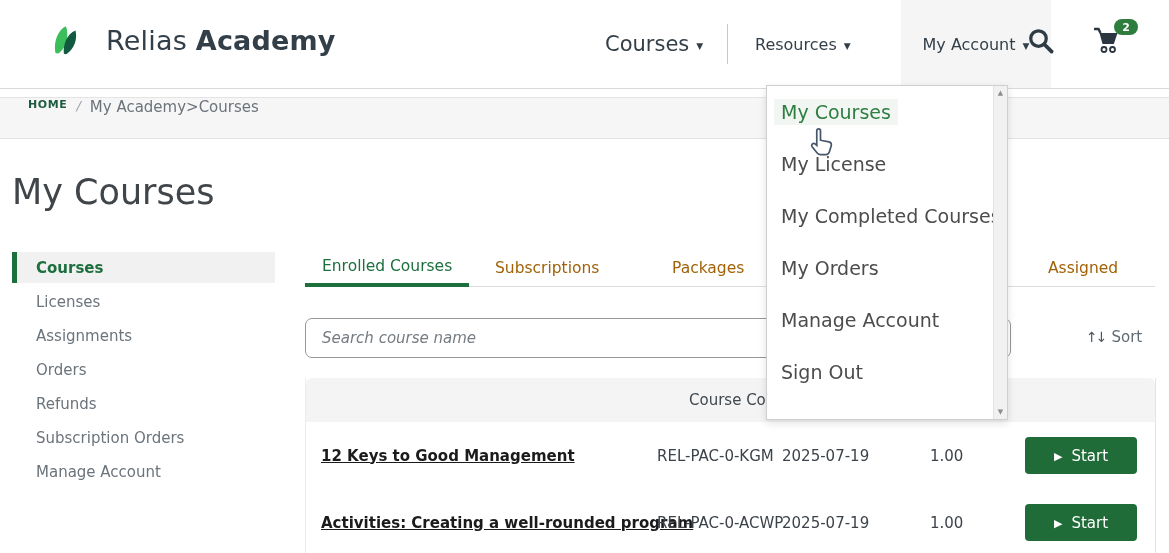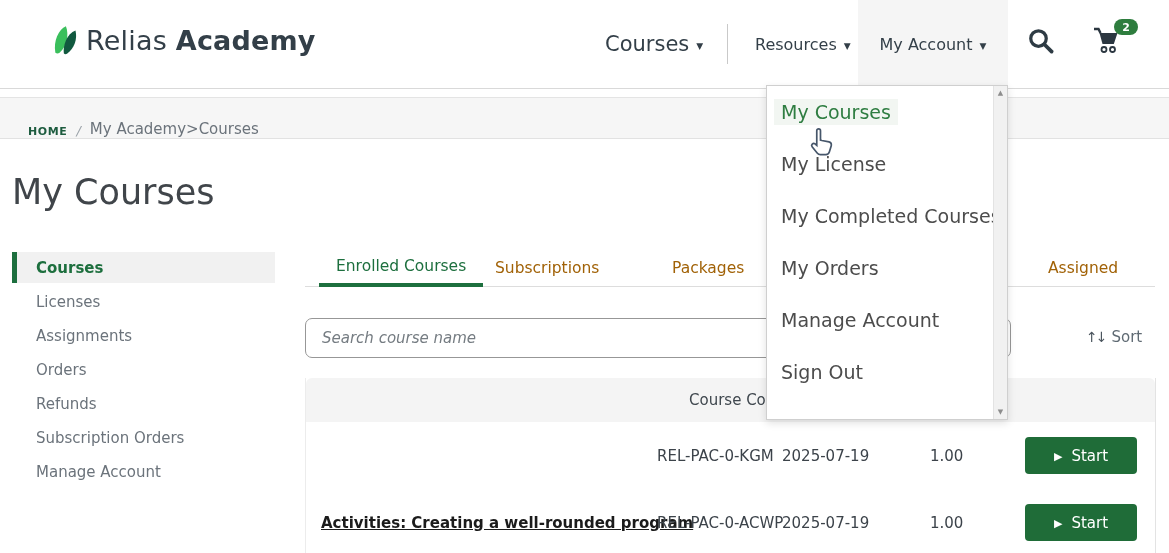--- a/index.html
+++ b/index.html
@@ -2,58 +2,58 @@
 <html><head>
 <meta charset="utf-8">
 <style>
   html,body{margin:0;padding:0;background:#fff;}
   .canvas{position:relative;width:1169px;height:553px;overflow:hidden;background:#fff;
           font-family:"DejaVu Sans","Liberation Sans",sans-serif;color:#3c434a;}
 
   
   .header{position:absolute;left:0;top:0;width:1169px;height:88px;background:#fff;
           border-bottom:1px solid #d9d9d9;z-index:10;}
-  .logo{position:absolute;left:48px;top:22px;display:flex;align-items:center;gap:0;}
+  .logo{position:absolute;left:48px;top:22px;display:flex;align-items:center;gap:20px;}
   .logo-text{font-size:27px;color:#333f48;letter-spacing:.2px;}
   .logo-text b{font-weight:700;}
   .nav-item{position:absolute;top:0;height:88px;display:flex;align-items:center;gap:7px;
             color:#333f48;cursor:pointer;}
   .nav-courses{left:605px;font-size:21px;}
   .nav-resources{left:755px;font-size:16px;}
   .nav-divider{position:absolute;left:727px;top:24px;height:40px;width:1px;background:#c9c9c9;}
   .caret{font-size:9px;color:#333f48;position:relative;top:2px;}
-  .account-trigger{left:858px;width:150px;background:#f5f5f5;justify-content:center;font-size:16px;}
+  .account-trigger{left:901px;width:150px;background:#f5f5f5;justify-content:center;font-size:16px;}
   .search-btn{position:absolute;left:1026px;top:26px;width:32px;height:32px;cursor:pointer;}
   .cart-btn{position:absolute;left:1090px;top:24px;width:40px;height:36px;cursor:pointer;}
   .cart-badge{position:absolute;right:-8px;top:-5px;min-width:14px;height:16px;padding:0 5px;
               background:#2e7d3e;border-radius:9px;color:#fff;font-size:11px;font-weight:700;
               display:flex;align-items:center;justify-content:center;}
 
   
   .breadcrumb{position:absolute;left:0;top:97px;width:1169px;height:42px;background:#f6f6f6;
               border-top:1px solid #e4e4e4;border-bottom:1px solid #e2e2e2;
-              display:flex;align-items:flex-end;padding-left:28px;box-sizing:border-box;z-index:1;}
+              display:flex;align-items:flex-start;padding-left:28px;box-sizing:border-box;z-index:1;}
   .bc-home{font-size:11px;font-weight:700;color:#1d5c3f;letter-spacing:.6px;cursor:pointer;}
   .bc-sep{margin:0 9px;color:#9aa1a8;font-size:13px;font-style:italic;}
   .bc-path{font-size:15px;color:#6b737b;}
 
   
   .page-title{position:absolute;left:12px;top:172px;font-size:35px;font-weight:400;color:#40454a;}
 
   
   .sidebar{position:absolute;left:12px;top:252px;width:263px;}
   .side-item{height:31px;display:flex;align-items:center;padding-left:24px;font-size:15px;
              color:#6b737b;cursor:pointer;margin-bottom:3px;}
   .side-item.active{background:#f1f1f1;border-left:5px solid #1d6f3e;padding-left:19px;
                     color:#1d6f3e;font-weight:700;}
 
   
   .tabs{position:absolute;left:305px;top:253px;width:850px;height:33px;border-bottom:1px solid #ddd;}
   .tab{position:absolute;bottom:-1px;padding-bottom:10px;font-size:15.5px;color:#a16207;cursor:pointer;white-space:nowrap;}
-  .tab.active{left:14px;padding:0 17px 8px 17px;color:#1d6f3e;border-bottom:4px solid #1d6f3e;}
+  .tab.active{left:0;padding:0 17px 8px 17px;color:#1d6f3e;border-bottom:4px solid #1d6f3e;}
   .tab-1{left:190px;} .tab-2{left:367px;} .tab-3{left:743px;}
 
   
   .search-input{position:absolute;left:305px;top:318px;width:706px;height:40px;box-sizing:border-box;
                 border:1px solid #979797;border-radius:7px;padding:0 16px;font-size:15px;
                 font-style:italic;color:#555;outline:none;
                 font-family:"DejaVu Sans","Liberation Sans",sans-serif;}
   .search-input::placeholder{color:#757c82;font-style:italic;}
   .sort{position:absolute;left:1086px;top:328px;font-size:15px;color:#5f6a73;cursor:pointer;
         display:flex;gap:6px;align-items:center;}
@@ -165,20 +165,23 @@
     <span class="sort-arrows">↑↓</span>
     <span>Sort</span>
   </div>
 
   <div class="table">
     <div class="thead">
       <div class="th th-code">Course Code</div>
     </div>
 
     <div class="trow">
+      <div class="td td-name">
+          <span>12 Keys to Good Management</span>
+        </div>
       <div class="td td-code">REL-PAC-0-KGM</div>
       <div class="td td-date">2025-07-19</div>
       <div class="td td-hours">1.00</div>
       <button class="start-btn">
         <span class="play">▶</span>
         <span>Start</span>
       </button>
     </div>
 
     <div class="trow">

